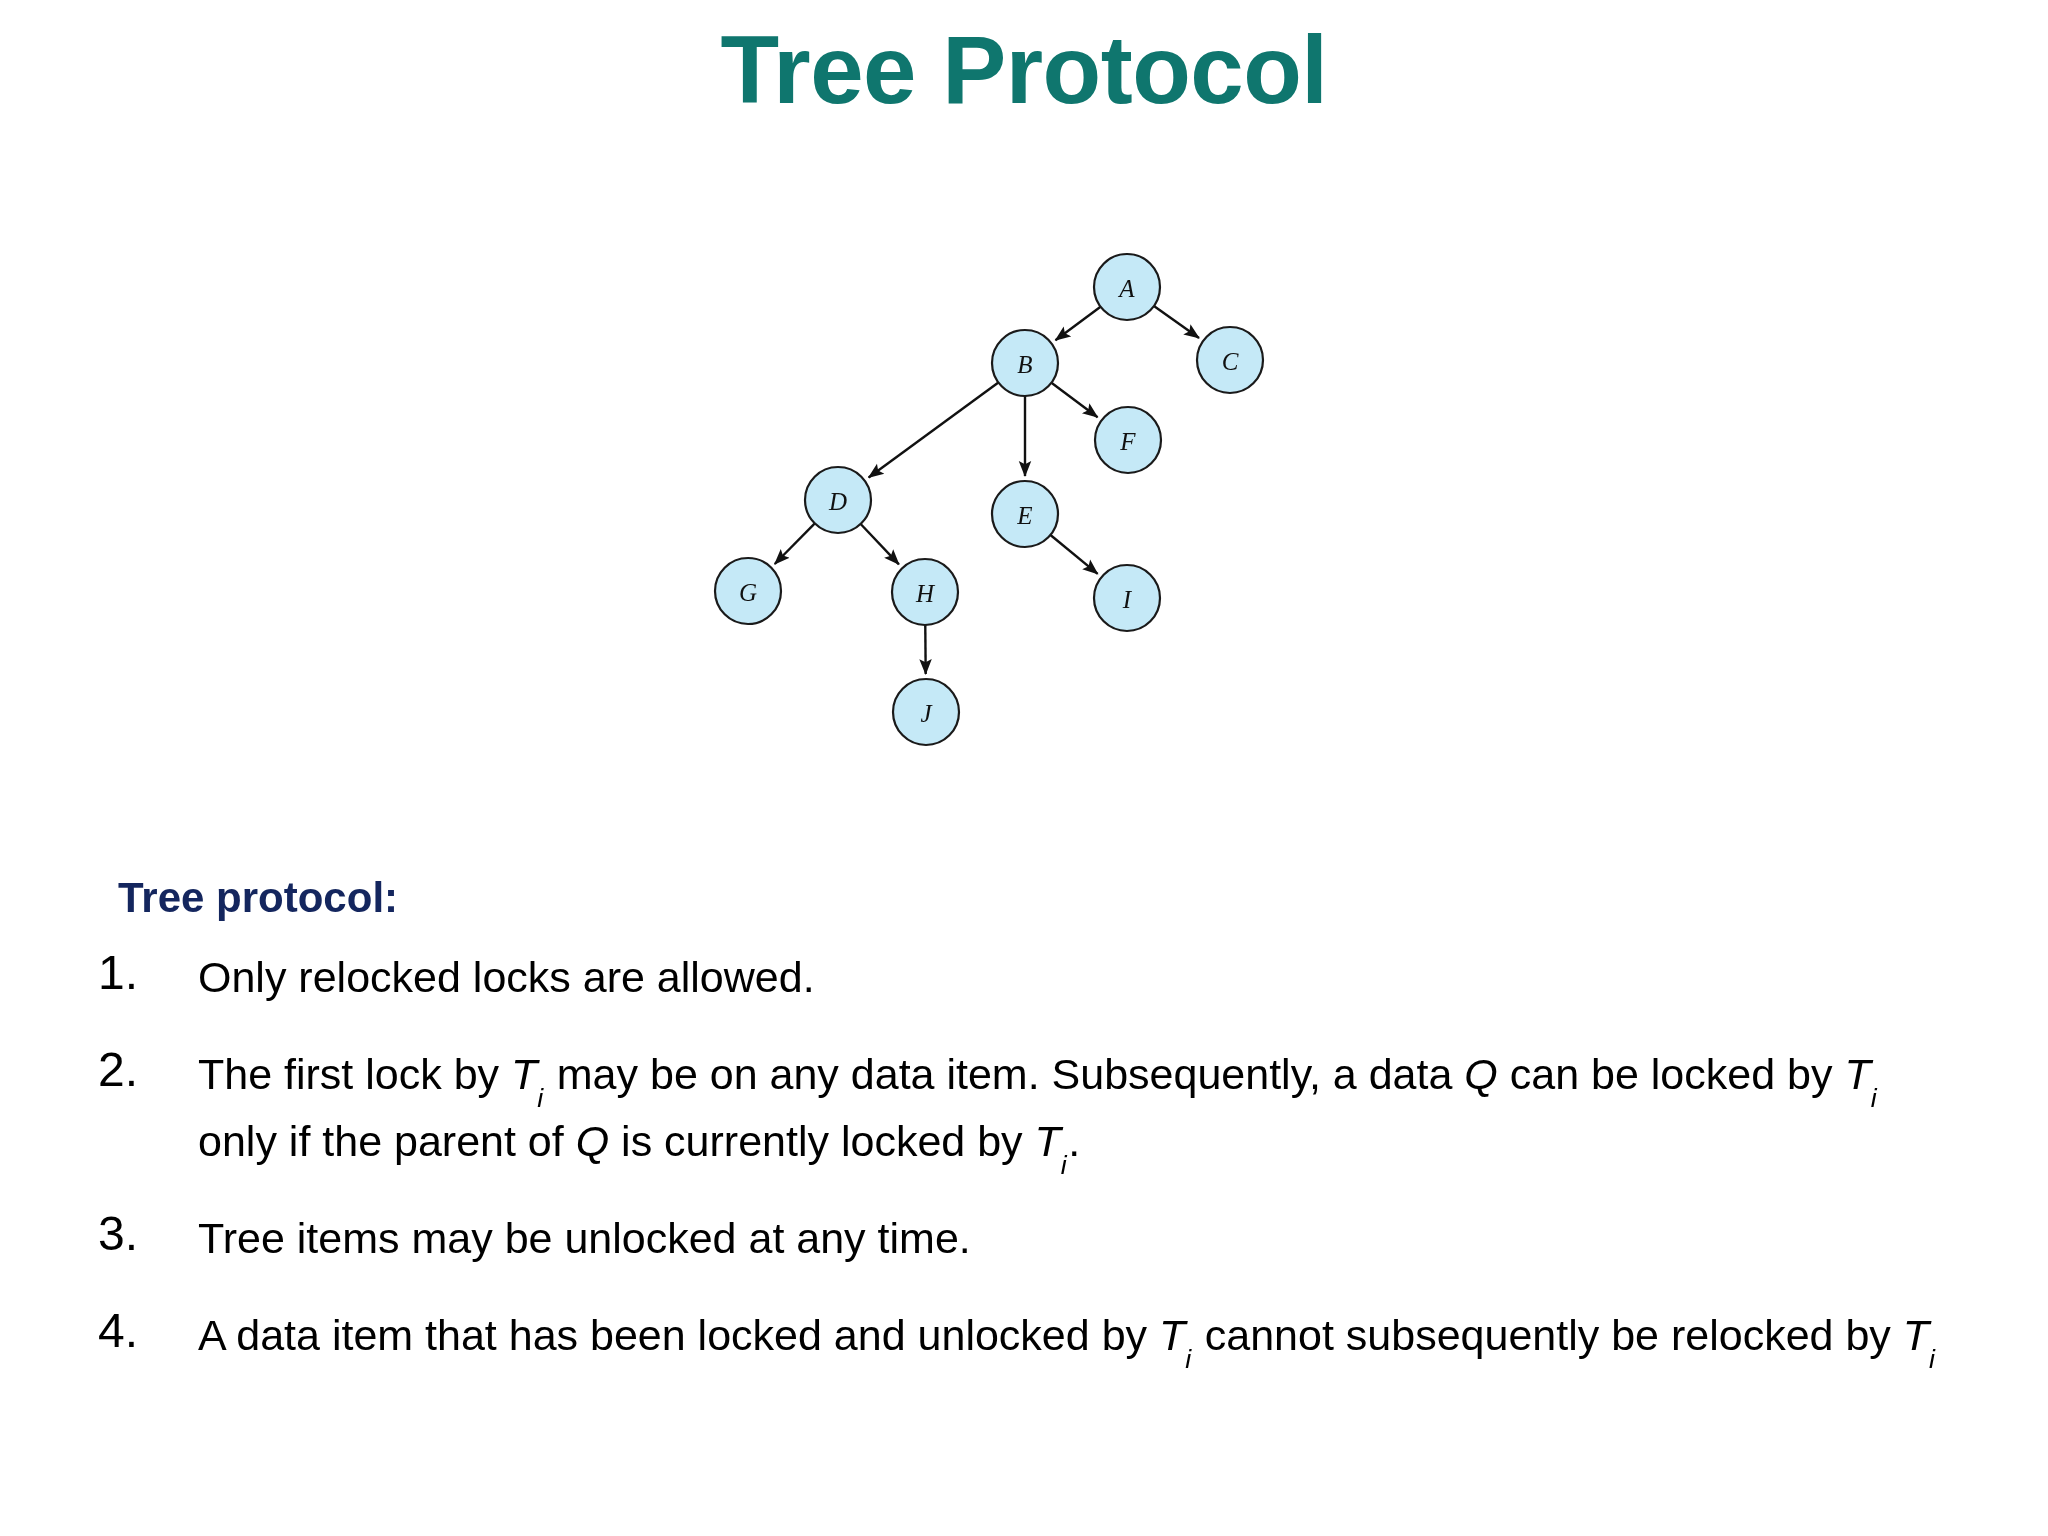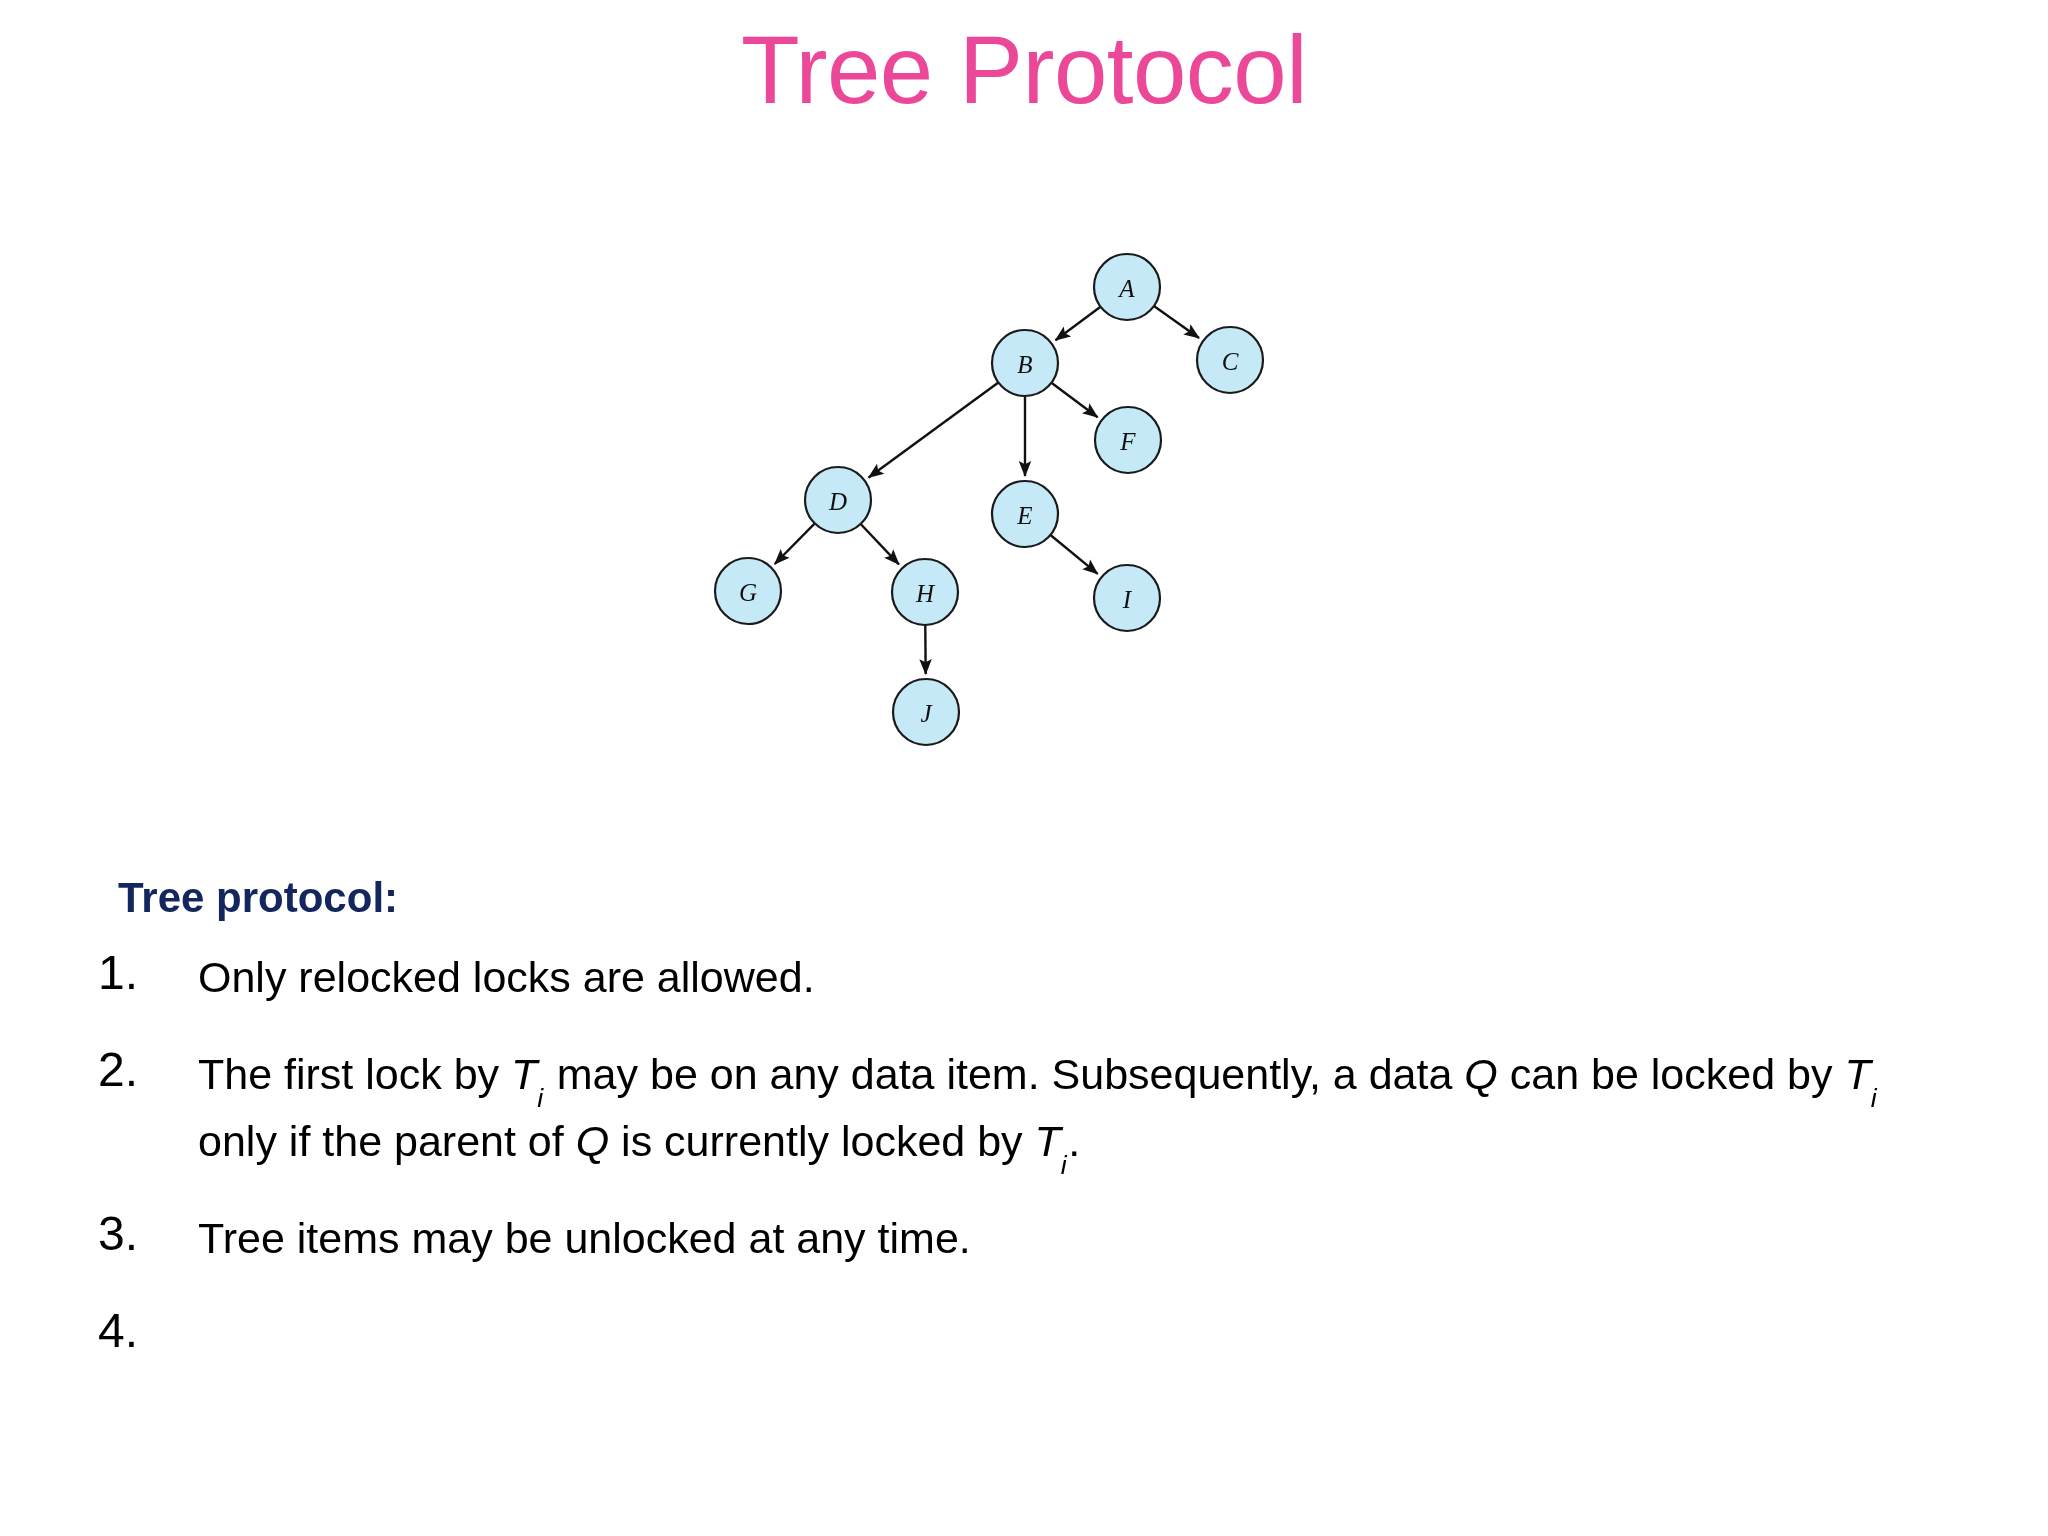--- a/index.html
+++ b/index.html
@@ -19,25 +19,25 @@
   }
 
   
   #slide-title {
     position: absolute;
     left: 0;
     top: 14px;
     width: 2048px;
     text-align: center;
     font-family: "Liberation Sans", sans-serif;
-    font-weight: 400;
+    font-weight: 700;
     font-size: 96px;
     line-height: 112px;
     letter-spacing: -0.5px;
-    color: #ec4899;
+    color: #0f766e;
     white-space: nowrap;
   }
 
   
   #tree-diagram {
     position: absolute;
     left: 0;
     top: 0;
     width: 2048px;
     height: 800px;
@@ -219,15 +219,16 @@
       <li class="protocol-item">
         <span class="item-marker">2.</span>
         <span class="item-text">The first lock by <span class="var">T</span><span class="sub">i</span> may be on any data item. Subsequently, a data <span class="var">Q</span> can be locked by <span class="var">T</span><span class="sub">i</span> only if the parent of <span class="var">Q</span> is currently locked by <span class="var">T</span><span class="sub">i</span>.</span>
       </li>
       <li class="protocol-item">
         <span class="item-marker">3.</span>
         <span class="item-text">Tree items may be unlocked at any time.</span>
       </li>
       <li class="protocol-item">
         <span class="item-marker">4.</span>
+        <span class="item-text">A data item that has been locked and unlocked by <span class="var">T</span><span class="sub">i</span>  cannot subsequently be relocked by <span class="var">T</span><span class="sub">i</span></span>
       </li>
     </ol>
 </div>
 
 </body></html>

